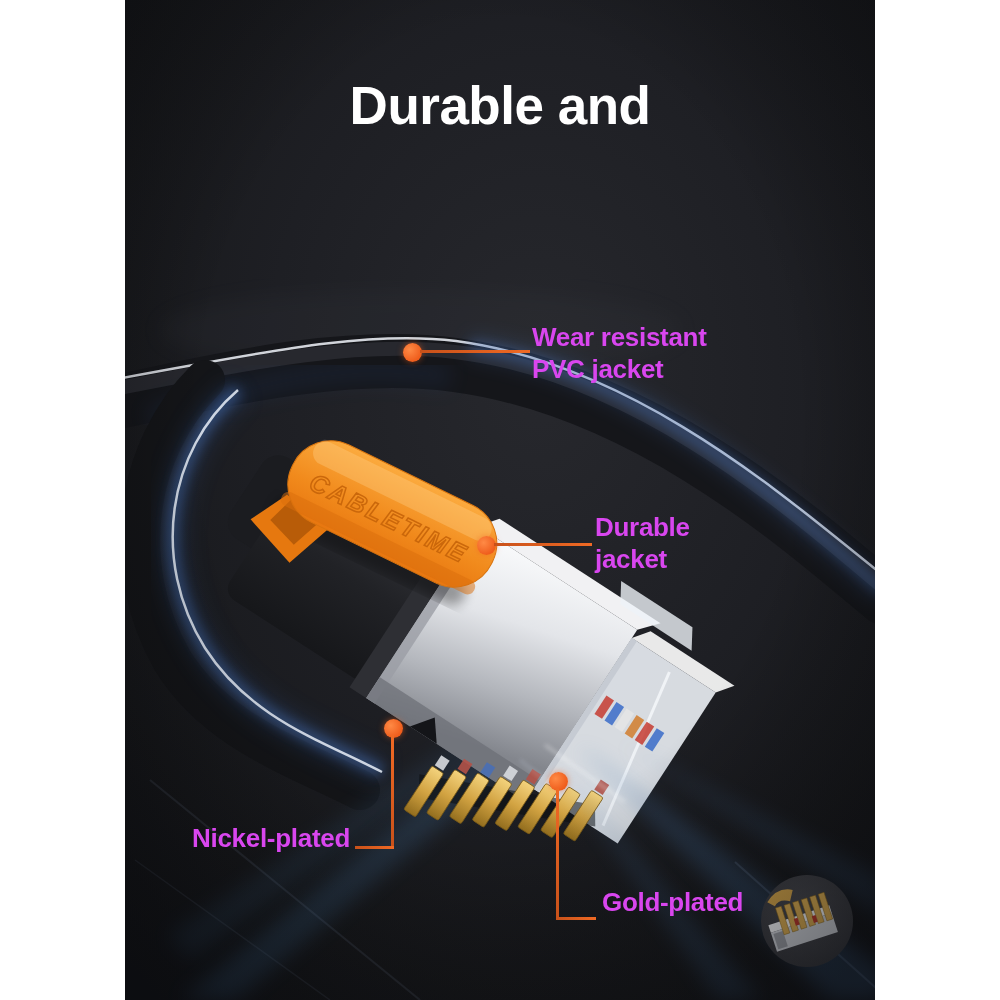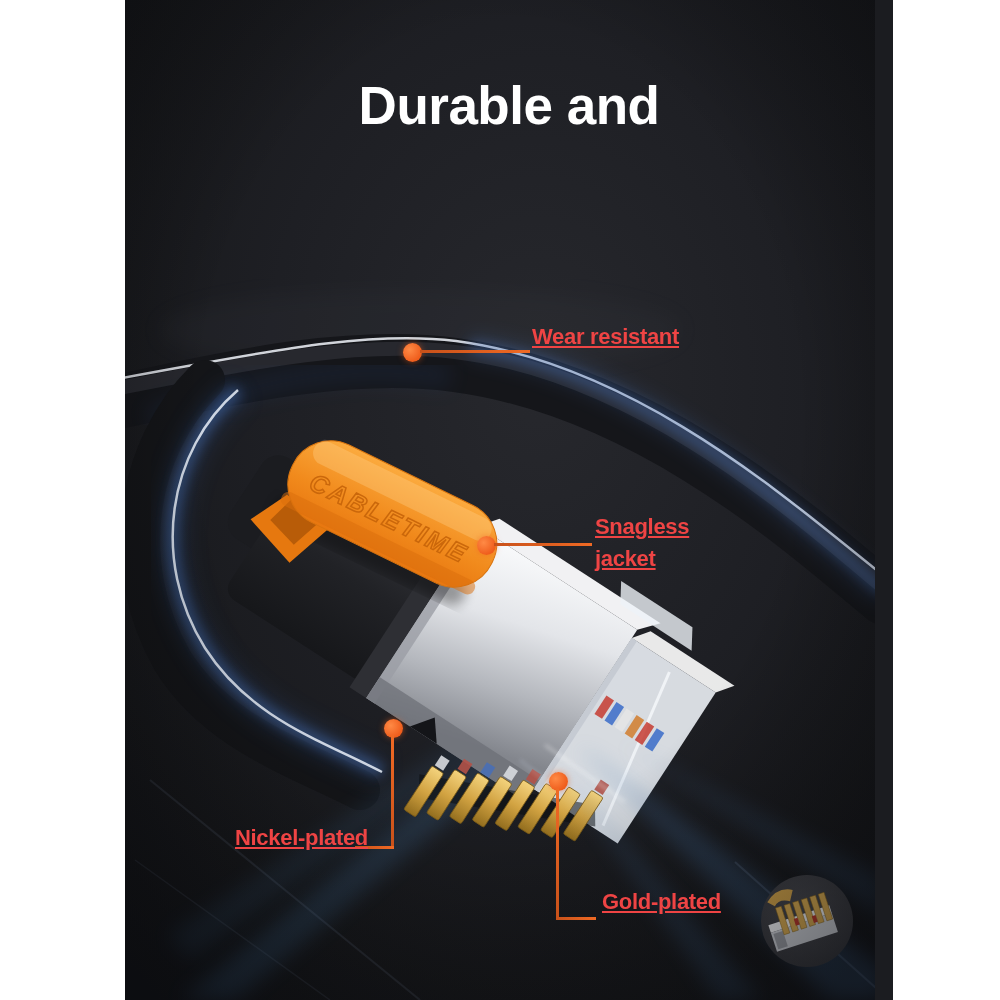--- a/index.html
+++ b/index.html
@@ -1,22 +1,22 @@
 <!DOCTYPE html>
 <html><head>
 <meta charset="utf-8">
 <style>
   html,body{margin:0;padding:0;}
   body{width:1000px;height:1000px;background:#ffffff;font-family:"Liberation Sans",sans-serif;}
   .canvas{position:relative;width:1000px;height:1000px;background:#ffffff;overflow:hidden;}
-  .scene{position:absolute;left:125px;top:0;width:750px;height:1000px;background:#1b1c20;overflow:hidden;padding-left:18px;}
+  .scene{position:absolute;left:125px;top:0;width:750px;height:1000px;background:#1b1c20;overflow:hidden;}
   .scene svg{position:absolute;left:0;top:0;width:750px;height:1000px;display:block;}
   .title{position:absolute;left:0;top:72px;width:100%;text-align:center;color:#ffffff;
          font-size:53px;line-height:68px;font-weight:700;letter-spacing:-0.5px;}
-  .callout-text{position:absolute;color:#ef4444;font-weight:700;font-size:22px;line-height:32px;letter-spacing:-0.3px;text-decoration:underline;}
+  .callout-text{position:absolute;color:#d946ef;font-weight:700;font-size:26px;line-height:32px;letter-spacing:-0.3px;}
   .callout-text.right{text-align:center;}
   .dot{position:absolute;width:19px;height:19px;border-radius:50%;
        background:radial-gradient(circle at 35% 35%, #ff8a45, #ef5d1c 70%);box-shadow:0 0 6px rgba(240,95,30,.55);}
   .cl{position:absolute;background:linear-gradient(90deg,#c8511a,#f06a24);}
   .cl.v{background:linear-gradient(180deg,#f06a24,#c8511a);}
 </style>
 </head>
 <body>
 
 <div class="canvas">
@@ -192,28 +192,29 @@
 
     <div class="title">
       <div>Durable and</div>
     </div>
 
     <div>
       <div class="dot" style="left:278px;top:343px;"></div>
       <div class="cl" style="left:295px;top:350px;width:110px;height:3px;"></div>
       <div class="callout-text" style="left:407px;top:321px;">
         <div>Wear resistant</div>
+        <div>PVC jacket</div>
       </div>
     </div>
 
     <div>
       <div class="dot" style="left:352px;top:536px;"></div>
       <div class="cl" style="left:369px;top:543px;width:98px;height:3px;"></div>
       <div class="callout-text" style="left:470px;top:511px;">
-        <div>Snagless</div>
+        <div>Durable</div>
         <div>jacket</div>
       </div>
     </div>
 
     <div>
       <div class="dot" style="left:259px;top:719px;"></div>
       <div class="cl v" style="left:266px;top:735px;width:3px;height:114px;"></div>
       <div class="cl" style="left:230px;top:846px;width:39px;height:3px;"></div>
       <div class="callout-text right" style="right:525px;top:822px;">
         <div>Nickel-plated</div>

